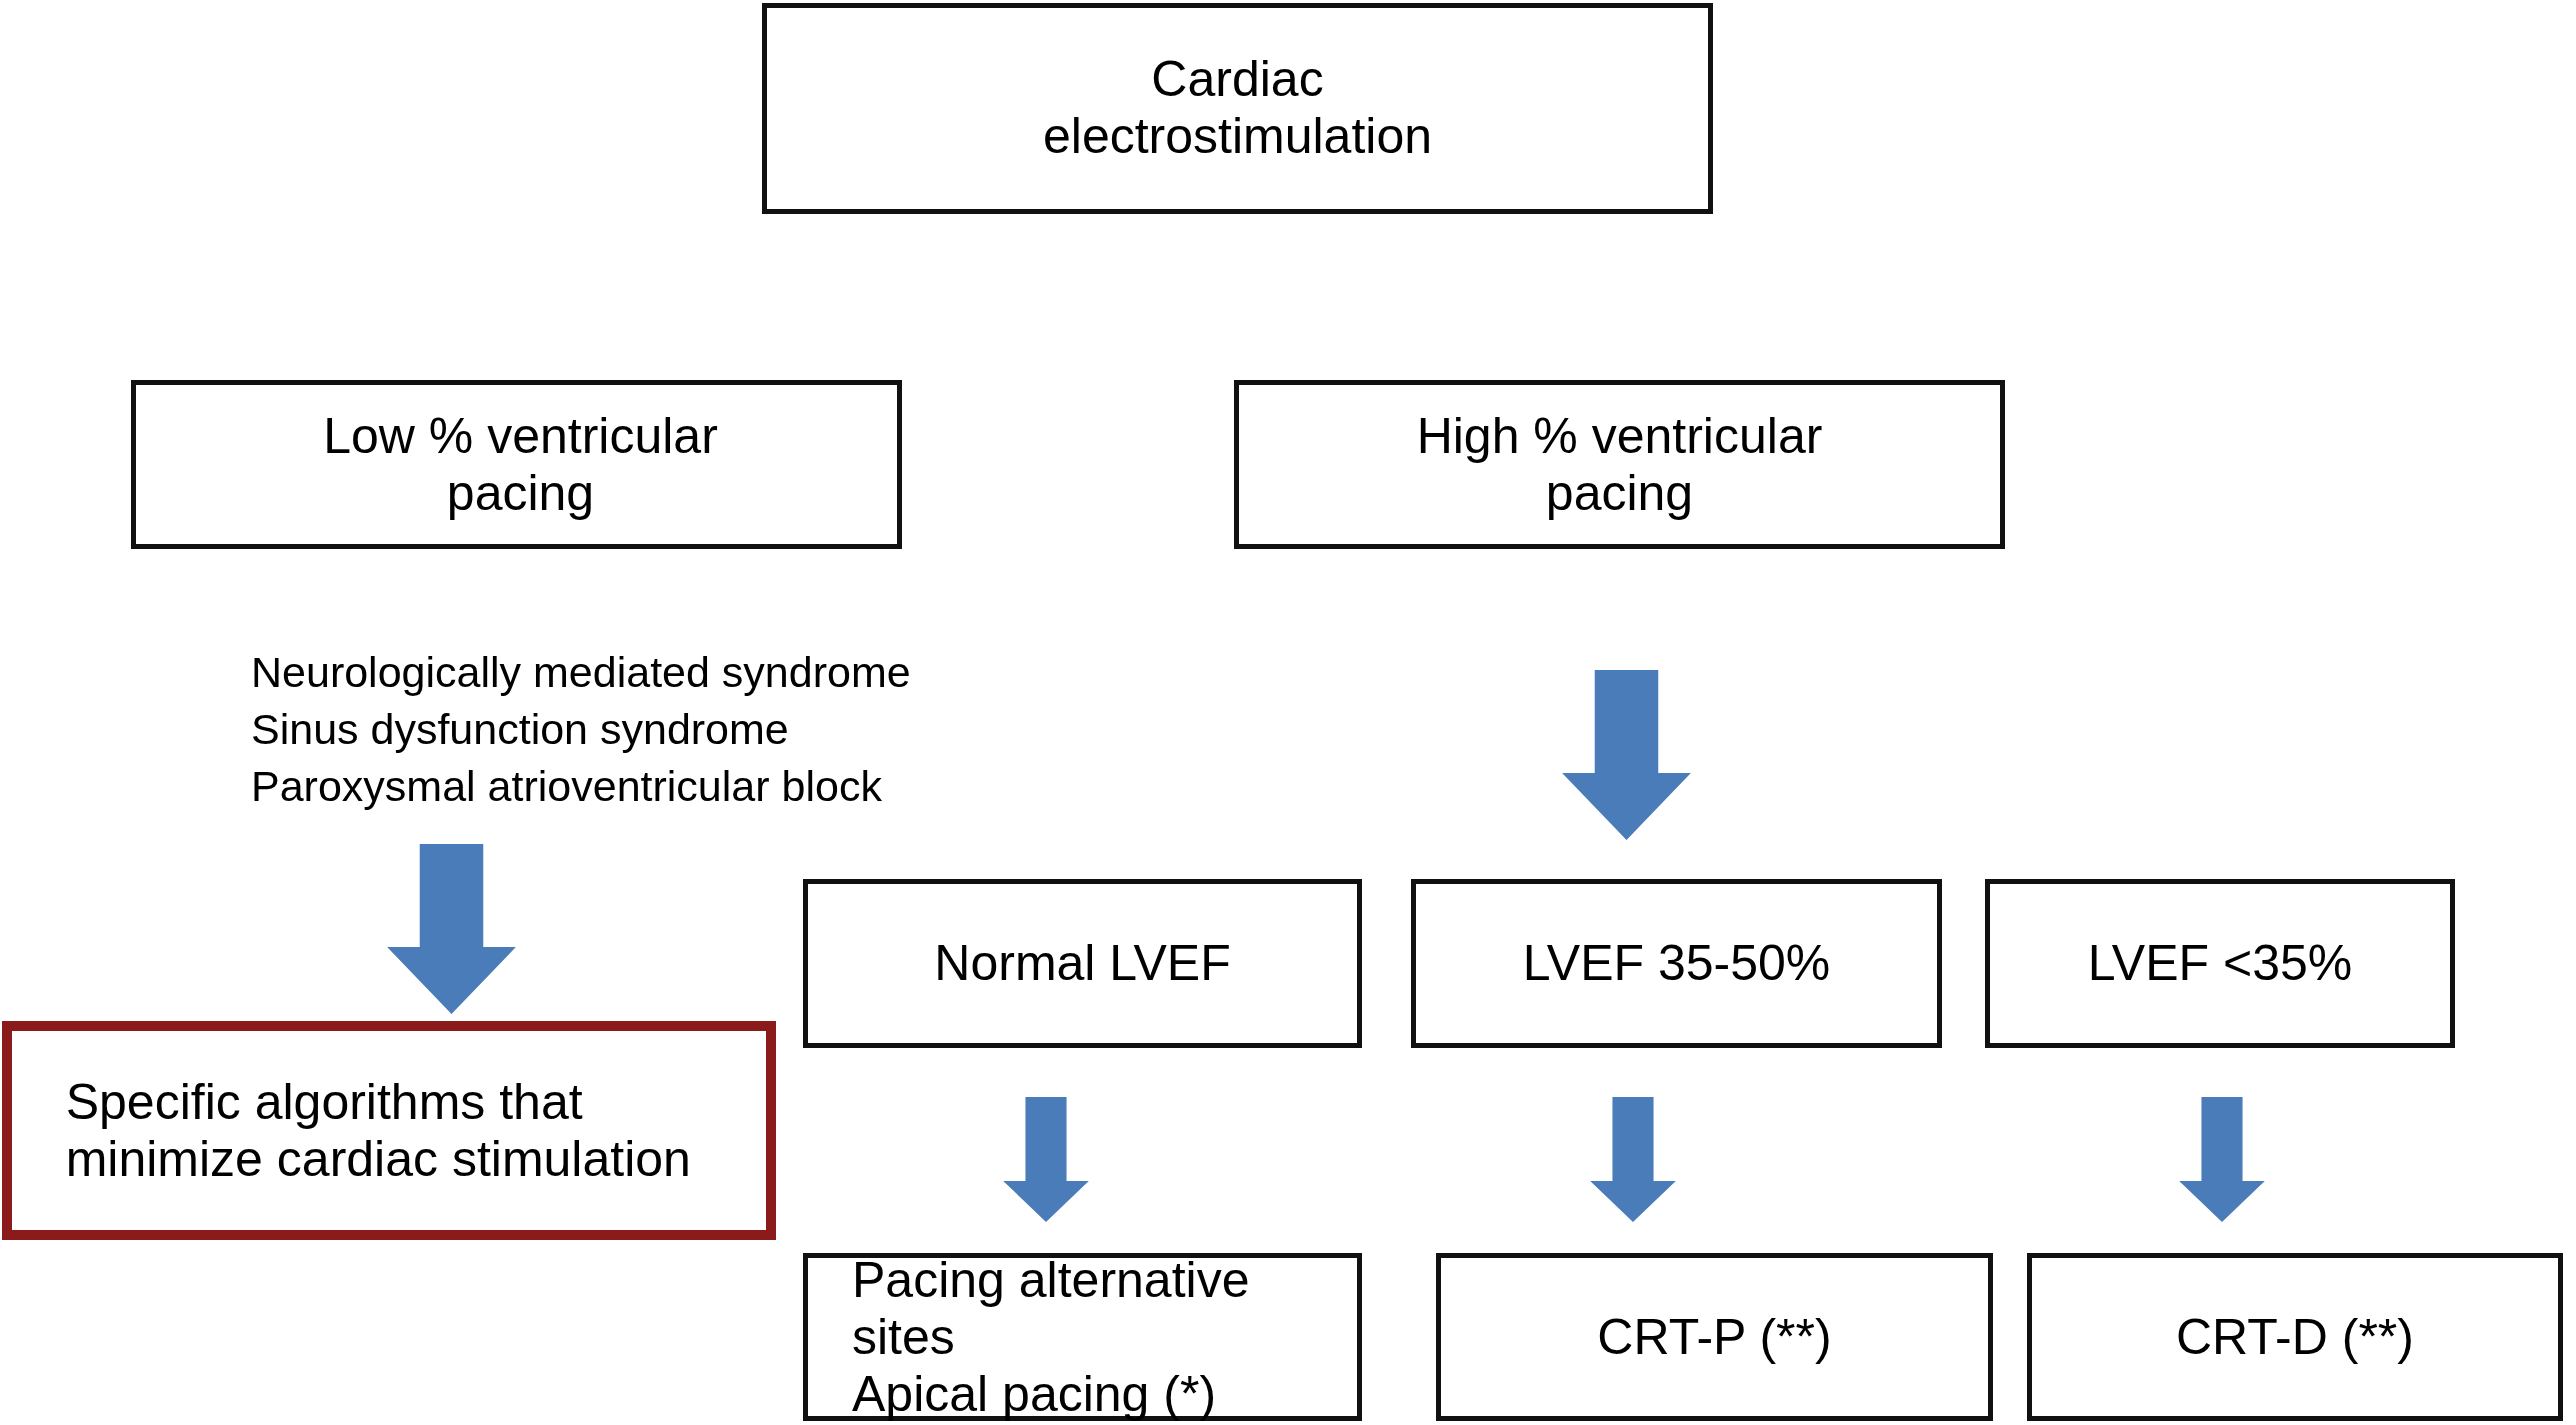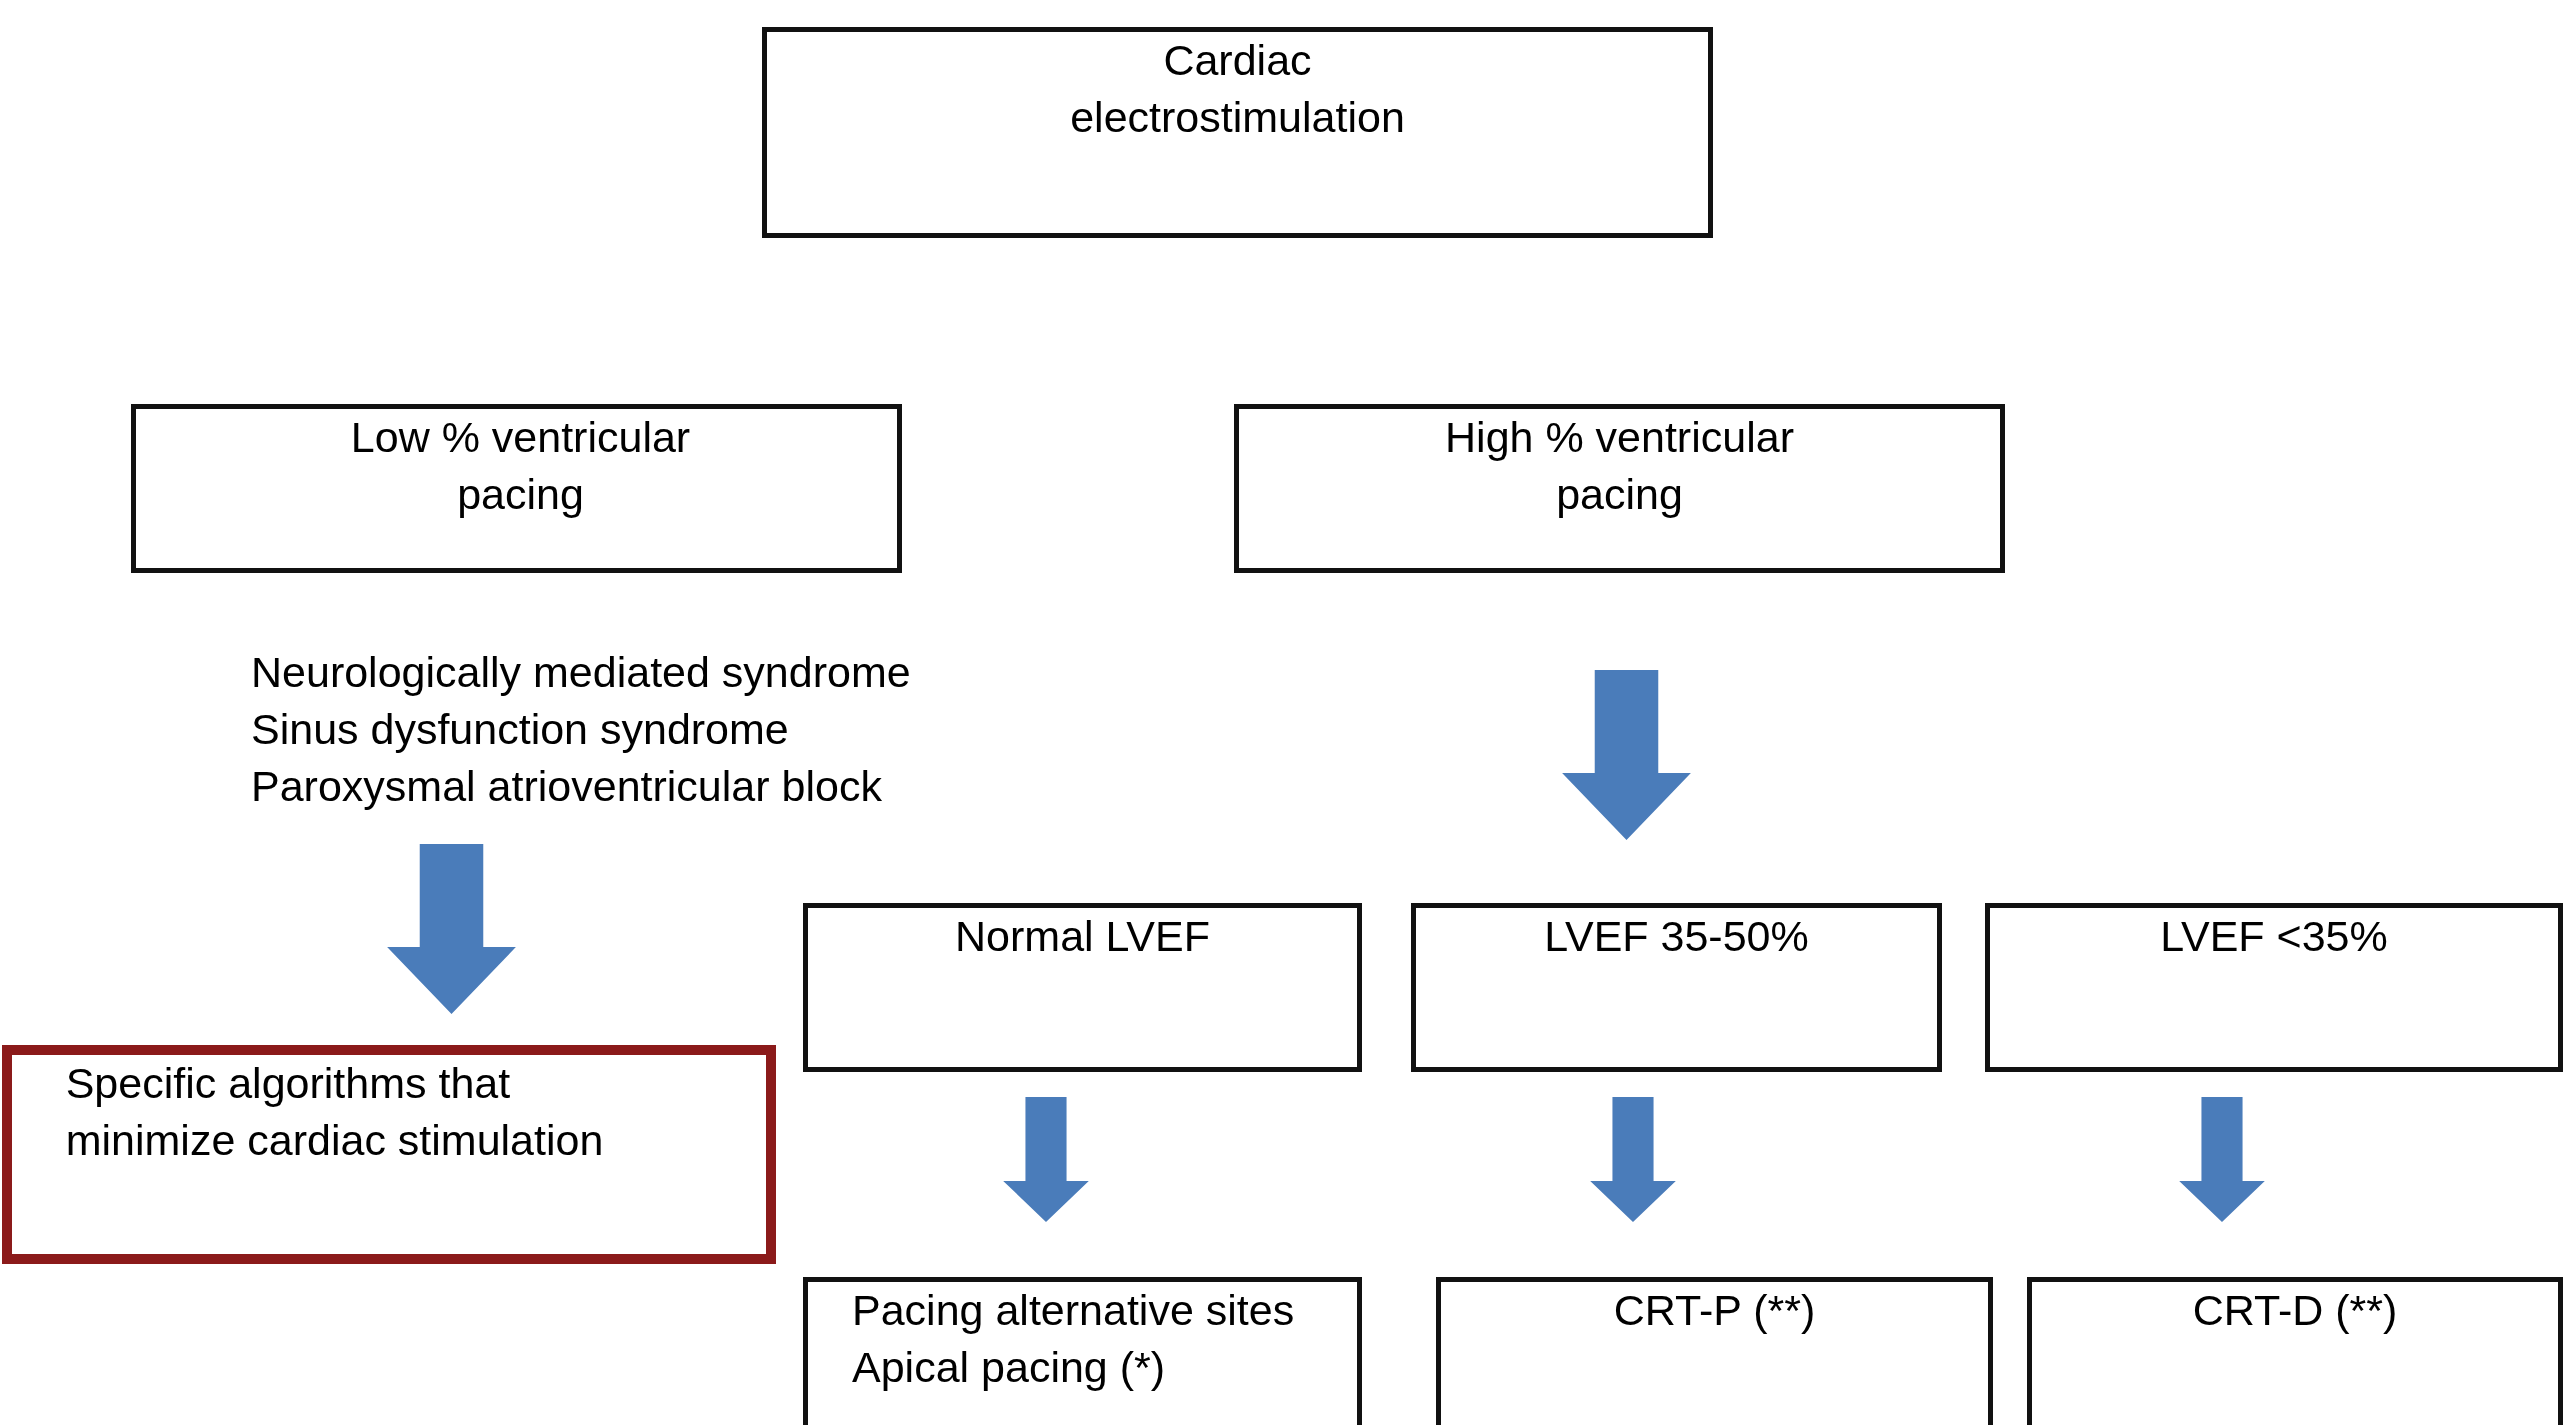--- a/index.html
+++ b/index.html
@@ -16,23 +16,23 @@
     color: var(--color-text, #000000);
     overflow: hidden;
   }
   .box {
     position: absolute;
     box-sizing: border-box;
     background: var(--color-box_fill, #ffffff);
     border: 5.1px solid var(--color-box_border, #000000);
     display: flex;
     flex-direction: column;
-    font-size: 43px;
+    justify-content: center;
+    font-size: 50px;
     line-height: 57px;
-    margin-top: 24px;
   }
   .box.center {
     align-items: center;
     text-align: center;
   }
   .box.left {
     align-items: flex-start;
     text-align: left;
   }
   .box.highlight {
@@ -92,21 +92,21 @@
   </div>
 
   <div class="box center" style="left:803px; top:879px; width:559px; height:169px;">
     <span class="line">Normal LVEF</span>
   </div>
 
   <div class="box center" style="left:1411px; top:879px; width:531px; height:169px;">
     <span class="line">LVEF 35-50%</span>
   </div>
 
-  <div class="box center" style="left:1985px; top:879px; width:578px; height:169px;">
+  <div class="box center" style="left:1985px; top:879px; width:470px; height:169px;">
     <span class="line">LVEF &lt;35%</span>
   </div>
 
   <svg class="arrow" style="left:1003px; top:1097px; width:86px; height:125px;" viewBox="0 0 100 146">
     <path d="M26 0 H74 V98 H100 L50 146 L0 98 H26 Z" fill="currentColor"></path>
   </svg>
 
   <svg class="arrow" style="left:1590px; top:1097px; width:86px; height:125px;" viewBox="0 0 100 146">
     <path d="M26 0 H74 V98 H100 L50 146 L0 98 H26 Z" fill="currentColor"></path>
   </svg>

